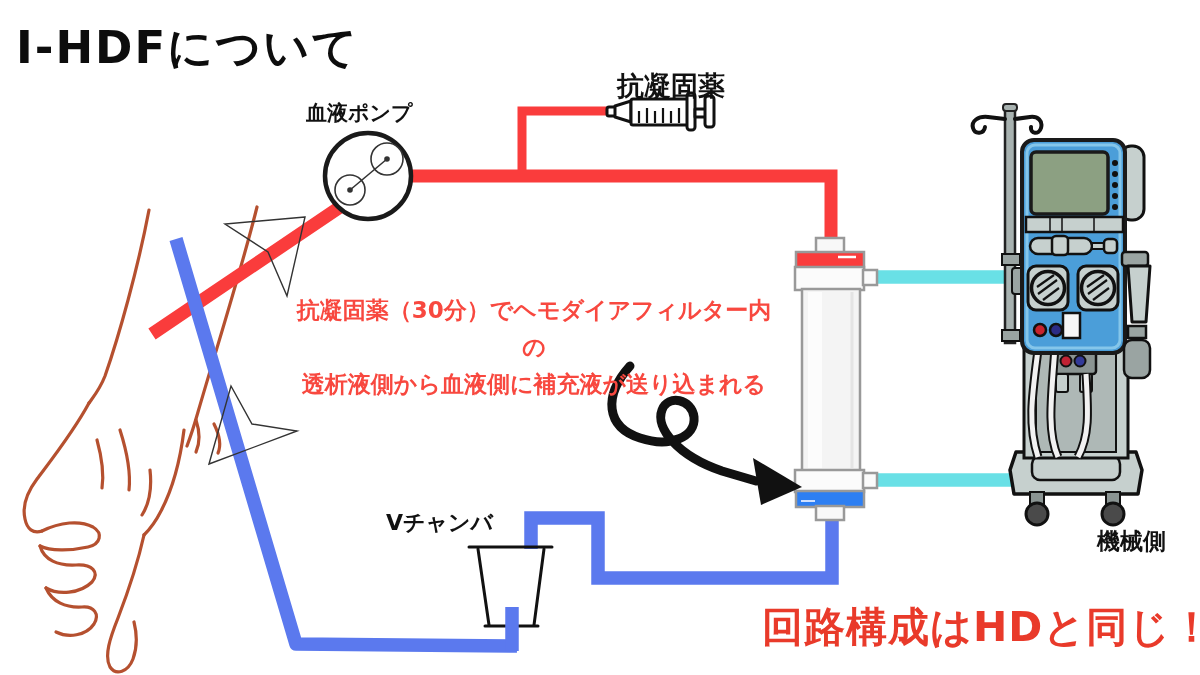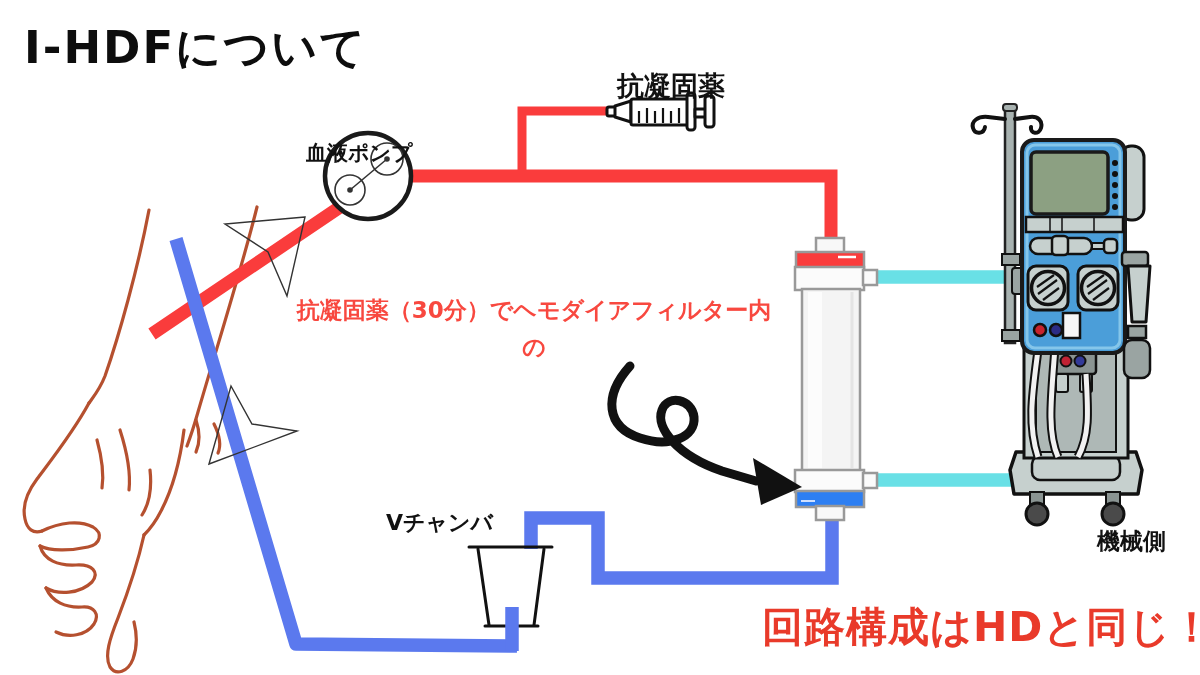--- a/index.html
+++ b/index.html
@@ -1,21 +1,21 @@
 <!DOCTYPE html>
 <html style="--arterial-line: #fa3c3c; --venous-line: #5b79ee; --dialysate-line: #69e0e6; --filter-venous-cap: #2e7ff2; --machine-blue: #4b9ed9; --machine-blue-light: #85c6ea; --screen-green: #8ca082; --machine-gray: #c6d0ce; --machine-gray-dark: #9aa4a2; --skin-outline: #b5502f; --note-red: #f8483f; --circuit-note-red: #e93a2a; --ink: #111111;"><head>
 <meta charset="utf-8">
 <style>
   html,body{margin:0;padding:0;background:#fff;}
   .stage{position:relative;width:1200px;height:675px;background:#ffffff;overflow:hidden;
          font-family:"DejaVu Sans",sans-serif;}
   .stage svg{position:absolute;left:0;top:0;}
   .lbl{position:absolute;color:#111;font-weight:700;white-space:nowrap;}
-  .title{left:24px;top:18px;font-size:45px;font-weight:900;letter-spacing:2px;color:#0d0d0d;}
-  .lbl-pump{left:306px;top:99px;font-size:21px;margin-top:40px;}
+  .title{left:16px;top:18px;font-size:45px;font-weight:900;letter-spacing:2px;color:#0d0d0d;}
+  .lbl-pump{left:306px;top:99px;font-size:21px;}
   .lbl-anticoag{left:617px;top:68px;font-size:27px;}
   .lbl-filter{left:719px;top:368px;font-size:21px;letter-spacing:1px;}
   .lbl-vchamber{left:386px;top:508px;font-size:22px;text-align:center;}
   .lbl-machine{left:1097px;top:526px;font-size:23px;font-weight:800;}
   .note-interval{position:absolute;left:288px;top:292px;width:492px;text-align:center;
       font-size:23px;line-height:37px;font-weight:700;color:var(--note-red,#f8483f);}
   .note-circuit{position:absolute;left:762px;top:600px;font-size:41px;font-weight:800;
       letter-spacing:1px;color:var(--circuit-note-red,#e93a2a);white-space:nowrap;}
 </style>
 </head>
@@ -202,16 +202,17 @@
 </svg>
 
 <div class="lbl title">I-HDFについて</div>
 <div class="lbl lbl-pump">血液ポンプ</div>
 <div class="lbl lbl-anticoag">抗凝固薬</div>
 <div class="lbl lbl-vchamber">Vチャンバ</div>
 <div class="lbl lbl-machine">機械側</div>
 
 <div class="note-interval">
   <div>抗凝固薬（30分）でヘモダイアフィルター内の</div>
+  <div>透析液側から血液側に補充液が送り込まれる</div>
 </div>
 <div class="note-circuit">回路構成はHDと同じ！</div>
 
 </div>
 
 </body></html>

